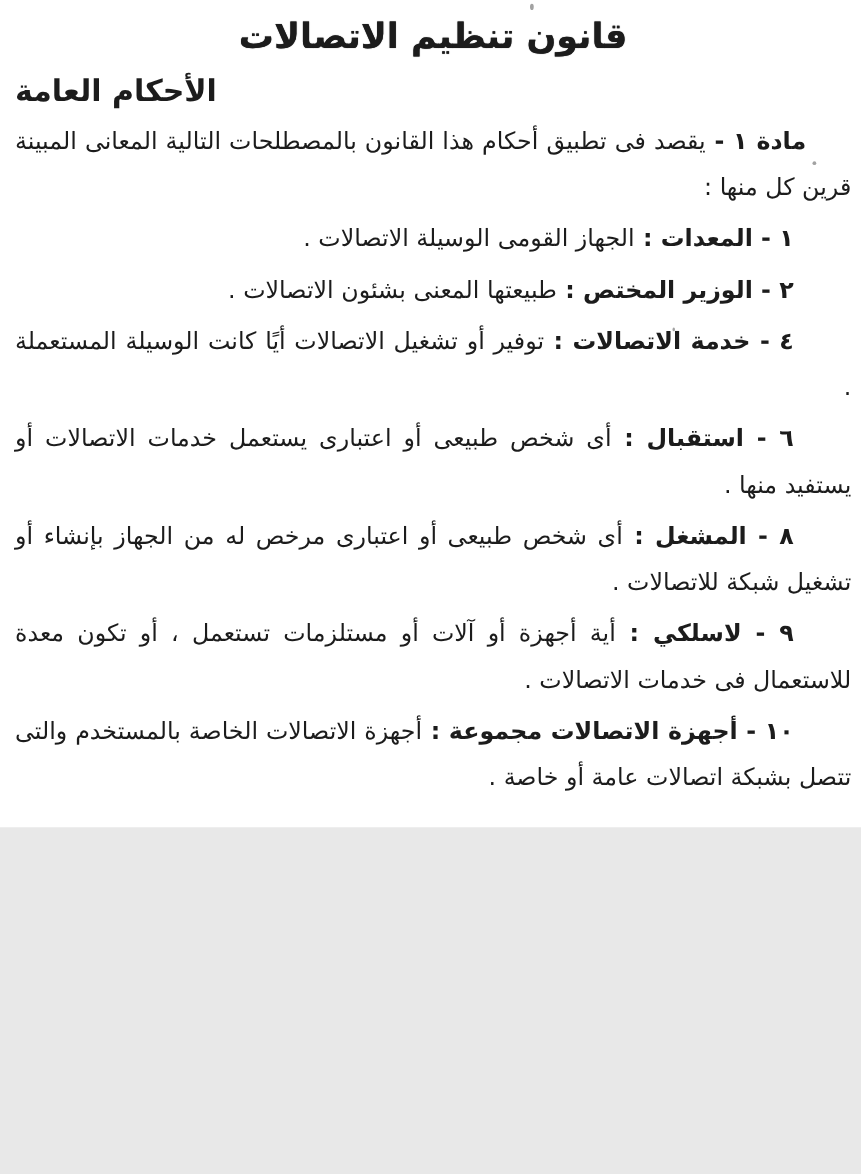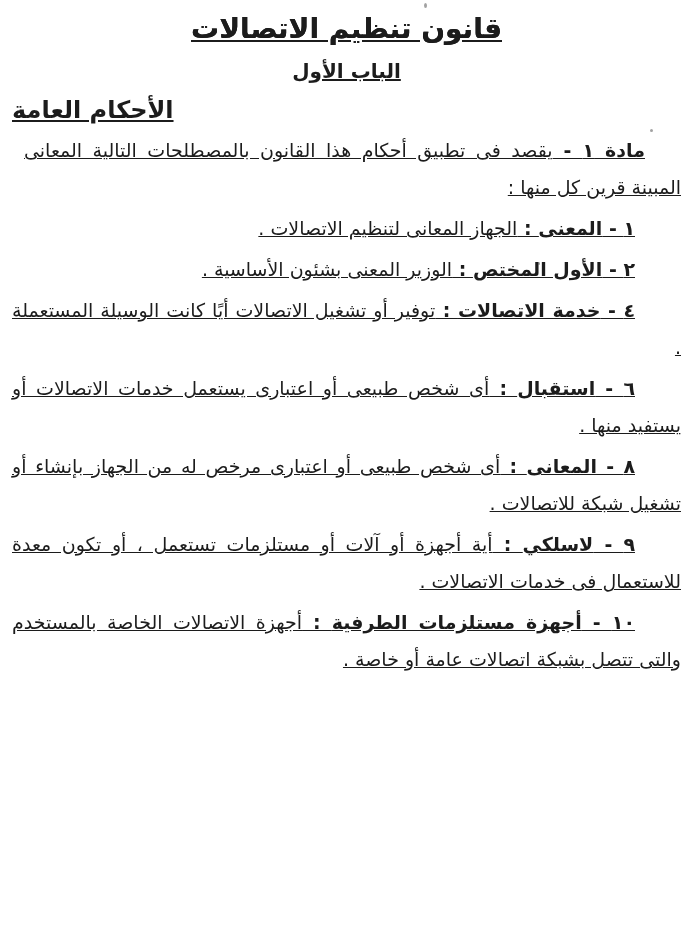--- a/index.html
+++ b/index.html
@@ -3,30 +3,29 @@
 <meta charset="utf-8">
 <style>
   html, body {
     margin: 0;
     padding: 0;
     background: #e8e8e8;
   }
   .page {
     position: relative;
     width: 689px;
-    height: 939px;
+    height: 662px;
     margin: 0 auto;
     background: #ffffff;
     color: #1c1c1c;
     direction: rtl;
     font-family: "DejaVu Sans", sans-serif;
     box-sizing: border-box;
     padding: 8px 8px 0 12px;
     overflow: hidden;
-    text-decoration: underline;
   }
   .doc-title {
     margin: 4px 0 14px 0;
     text-align: center;
     font-size: 28px;
     font-weight: bold;
     letter-spacing: 0.5px;
     text-shadow: 0 0 0.6px #1c1c1c;
   }
   .doc-chapter {
@@ -35,21 +34,21 @@
     font-size: 20px;
     font-weight: bold;
   }
   .doc-section {
     margin: 0 0 8px 0;
     text-align: left;
     font-size: 24px;
     font-weight: bold;
   }
   p.article-intro {
-    margin: 0 0 4px 12px;
+    margin: 0 0 4px 0;
     font-size: 19px;
     line-height: 37px;
     text-align: justify;
     text-indent: 36px;
   }
   p.def-item {
     margin: 0 0 4px 0;
     font-size: 19px;
     line-height: 37px;
     text-align: justify;
@@ -71,35 +70,34 @@
 </head>
 <body>
 
 <div class="page">
 
   <span class="speck speck-1"></span>
   <span class="speck speck-2"></span>
   <span class="speck speck-3"></span>
 
   <h1 class="doc-title">قانون تنظيم الاتصالات</h1>
-  <h2 class="doc-chapter">الباب الأول</h2>
   <h3 class="doc-section">الأحكام العامة</h3>
 
   <p class="article-intro"><span class="lead">مادة ١</span><span class="lead"> - </span><span>يقصد فى تطبيق أحكام هذا القانون بالمصطلحات التالية المعانى المبينة قرين كل منها :</span></p>
 
-  <p class="def-item"><span class="lead">١</span><span class="lead"> - </span><span class="lead">المعنى</span><span class="lead"> : </span><span>الجهاز المعانى لتنظيم الاتصالات .</span></p>
+  <p class="def-item"><span class="lead">١</span><span class="lead"> - </span><span class="lead">المعدات</span><span class="lead"> : </span><span>الجهاز القومى الوسيلة الاتصالات .</span></p>
 
-  <p class="def-item"><span class="lead">٢</span><span class="lead"> - </span><span class="lead">الأول المختص</span><span class="lead"> : </span><span>الوزير المعنى بشئون الأساسية .</span></p>
+  <p class="def-item"><span class="lead">٢</span><span class="lead"> - </span><span class="lead">الوزير المختص</span><span class="lead"> : </span><span>طبيعتها المعنى بشئون الاتصالات .</span></p>
 
 
   <p class="def-item"><span class="lead">٤</span><span class="lead"> - </span><span class="lead">خدمة الاتصالات</span><span class="lead"> : </span><span>توفير أو تشغيل الاتصالات أيًا كانت الوسيلة المستعملة .</span></p>
 
 
   <p class="def-item"><span class="lead">٦</span><span class="lead"> - </span><span class="lead">استقبال</span><span class="lead"> : </span><span>أى شخص طبيعى أو اعتبارى يستعمل خدمات الاتصالات أو يستفيد منها .</span></p>
 
 
-  <p class="def-item"><span class="lead">٨</span><span class="lead"> - </span><span class="lead">المعانى</span><span class="lead"> : </span><span>أى شخص طبيعى أو اعتبارى مرخص له من الجهاز بإنشاء أو تشغيل شبكة للاتصالات .</span></p>
+  <p class="def-item"><span class="lead">٨</span><span class="lead"> - </span><span class="lead">المشغل</span><span class="lead"> : </span><span>أى شخص طبيعى أو اعتبارى مرخص له من الجهاز بإنشاء أو تشغيل شبكة للاتصالات .</span></p>
 
   <p class="def-item"><span class="lead">٩</span><span class="lead"> - </span><span class="lead">لاسلكي</span><span class="lead"> : </span><span>أية أجهزة أو آلات أو مستلزمات تستعمل ، أو تكون معدة للاستعمال فى خدمات الاتصالات .</span></p>
 
-  <p class="def-item"><span class="lead">١٠</span><span class="lead"> - </span><span class="lead">أجهزة مستلزمات الطرفية</span><span class="lead"> : </span><span>أجهزة الاتصالات الخاصة بالمستخدم والتى تتصل بشبكة اتصالات عامة أو خاصة .</span></p>
+  <p class="def-item"><span class="lead">١٠</span><span class="lead"> - </span><span class="lead">أجهزة الاتصالات مجموعة</span><span class="lead"> : </span><span>أجهزة الاتصالات الخاصة بالمستخدم والتى تتصل بشبكة اتصالات عامة أو خاصة .</span></p>
 
 </div>
 
 </body></html>

